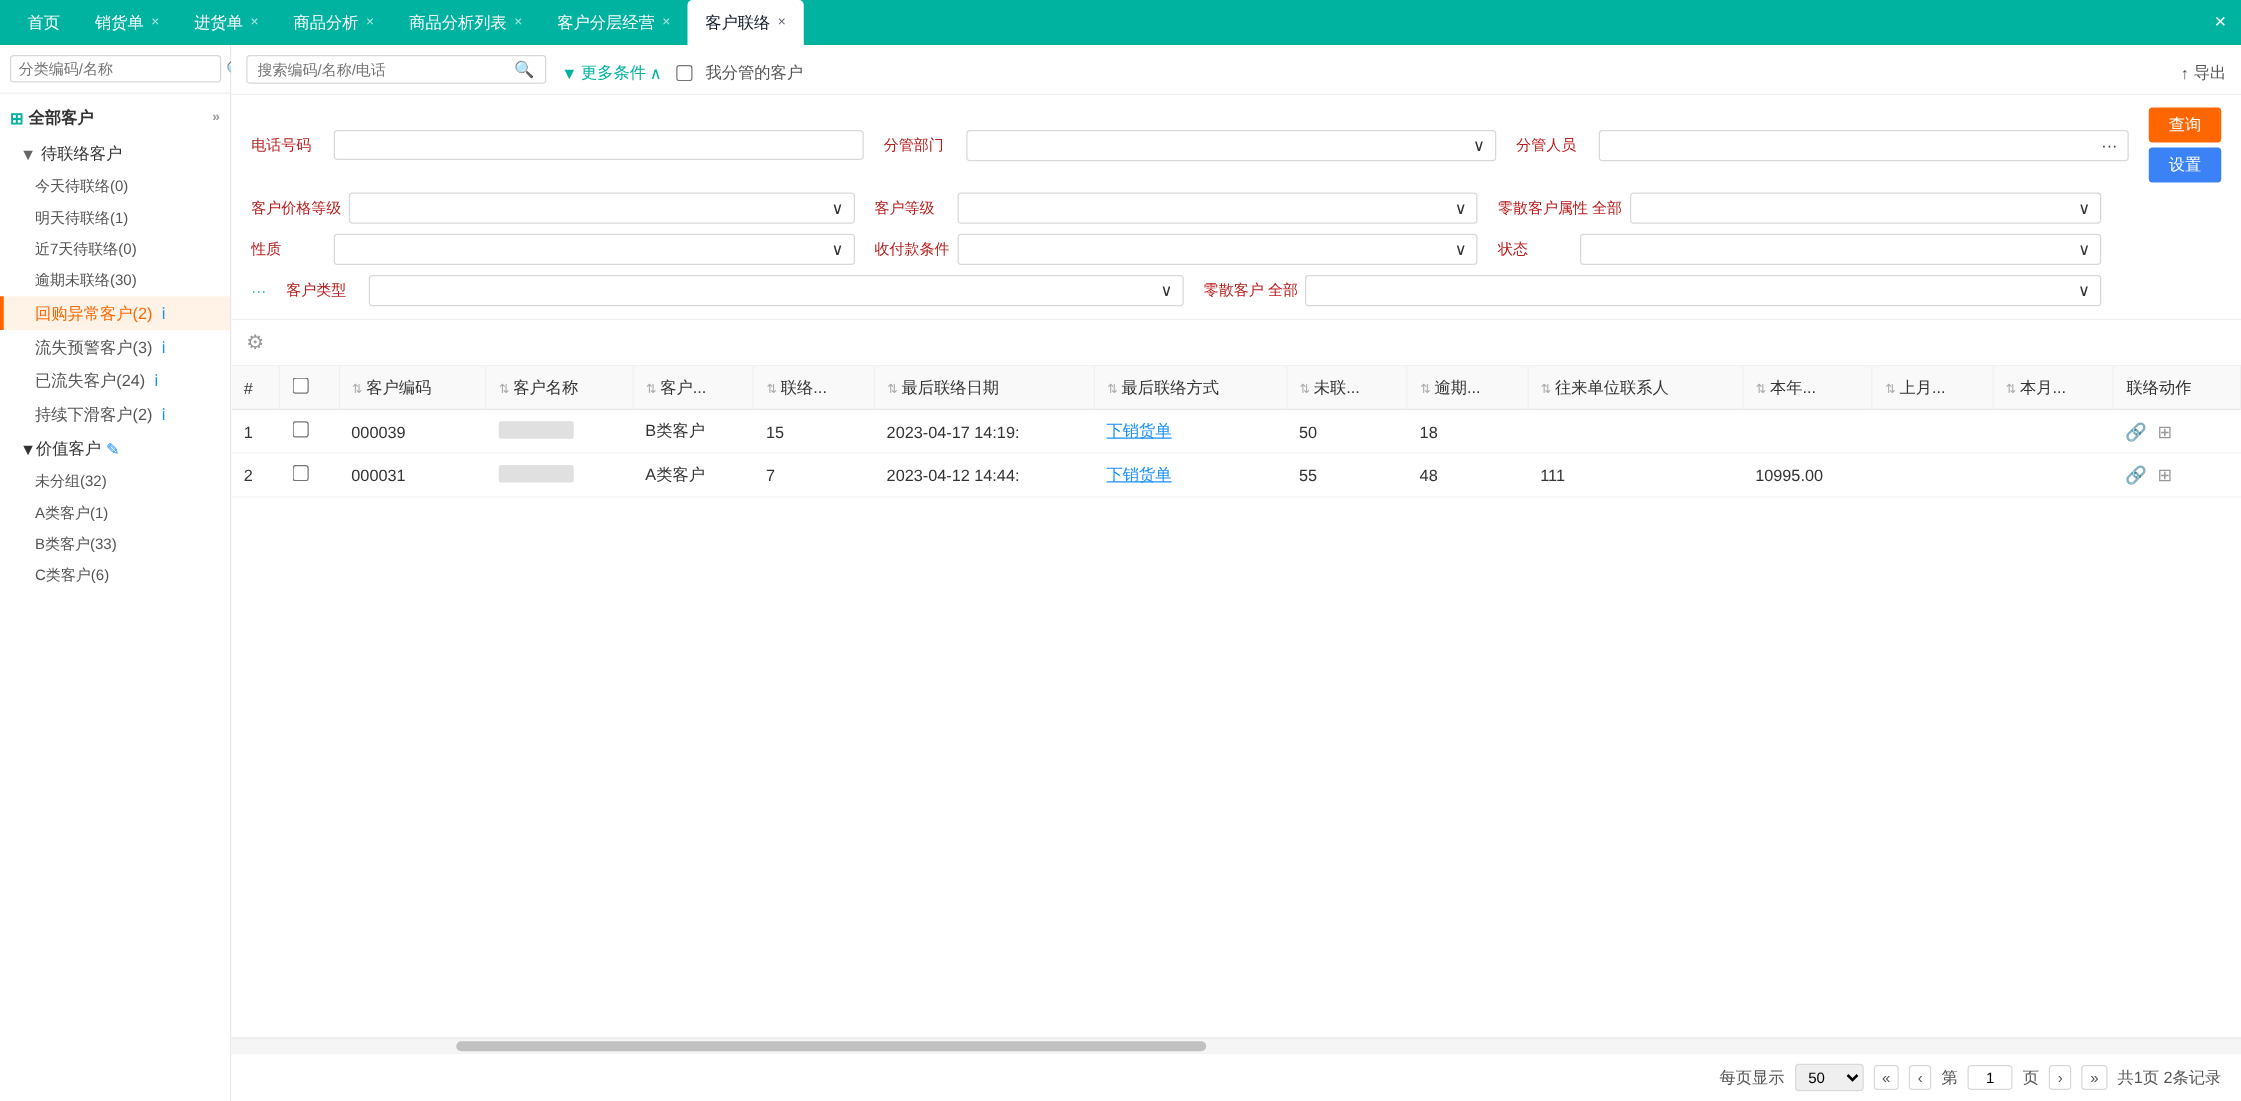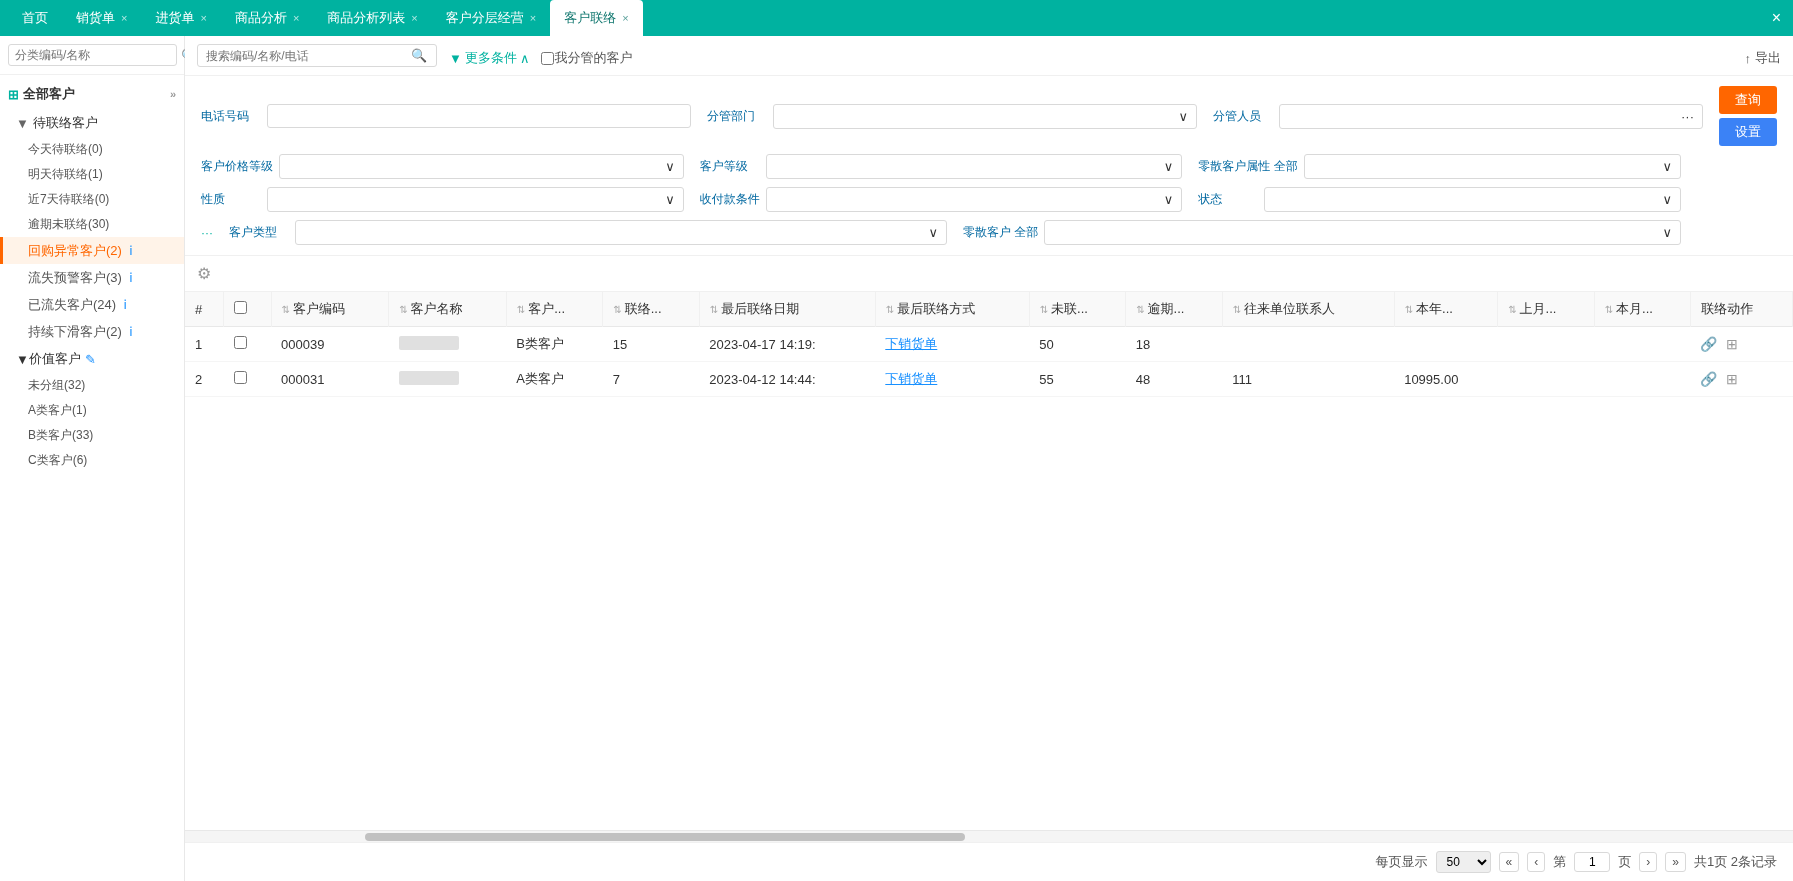--- a/index.html
+++ b/index.html
@@ -20,21 +20,21 @@
       height: 36px;
       display: flex;
       align-items: center;
       cursor: pointer;
       color: white;
       font-size: 13px;
       white-space: nowrap;
     }
     .nav-item.active {
       background: white;
-      color: #0f766e;
+      color: #0f172a;
       border-radius: 4px 4px 0 0;
     }
     .nav-item .close-x {
       margin-left: 6px;
       font-size: 11px;
       opacity: 0.7;
     }
     .nav-close-btn {
       position: absolute;
       right: 12px;
@@ -179,21 +179,21 @@
       display: flex;
       align-items: center;
       color: #00b2a0;
       cursor: pointer;
       font-size: 12px;
       gap: 3px;
     }
     .my-customers {
       display: flex;
       align-items: center;
-      gap: 0;
+      gap: 10px;
       font-size: 12px;
       color: #555;
       cursor: pointer;
     }
     .export-btn {
       margin-left: auto;
       display: flex;
       align-items: center;
       gap: 4px;
       color: #555;
@@ -214,21 +214,21 @@
       margin-bottom: 8px;
     }
     .filter-row:last-child { margin-bottom: 0; }
     .filter-item {
       display: flex;
       align-items: center;
       gap: 6px;
       flex: 1;
     }
     .filter-label {
-      color: #0369a1;
+      color: #b91c1c;
       font-size: 12px;
       white-space: nowrap;
       min-width: 60px;
     }
     .filter-select {
       flex: 1;
       border: 1px solid #d9d9d9;
       border-radius: 3px;
       padding: 4px 8px;
       font-size: 12px;

